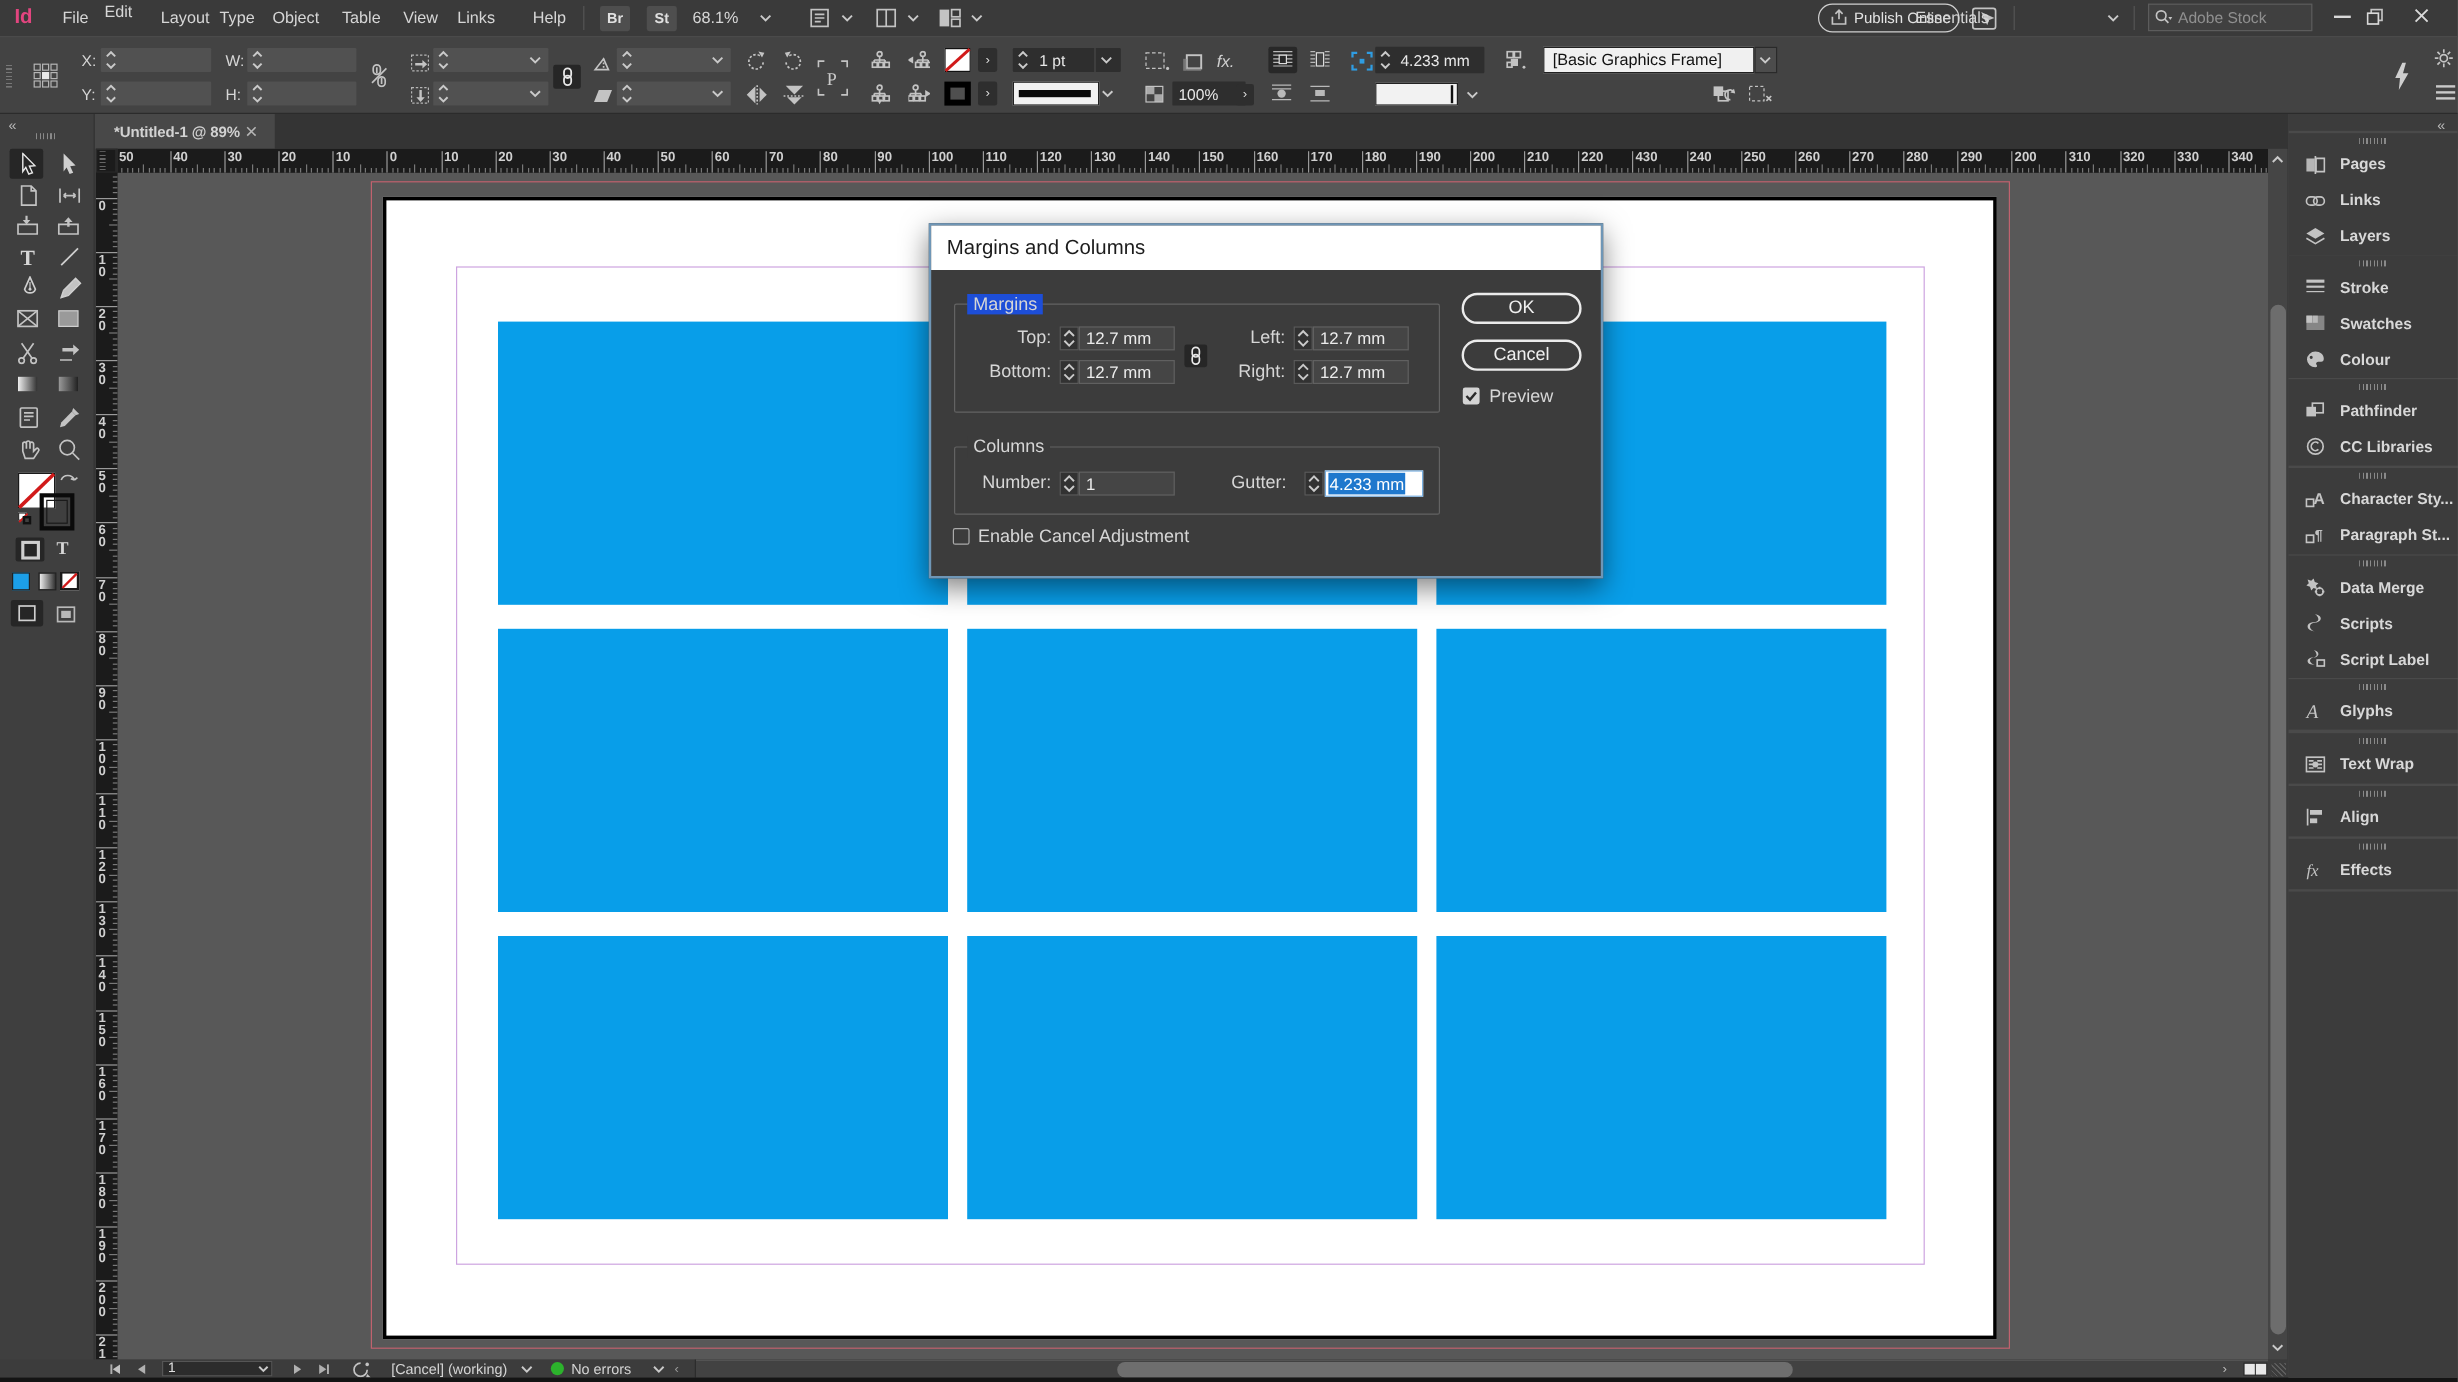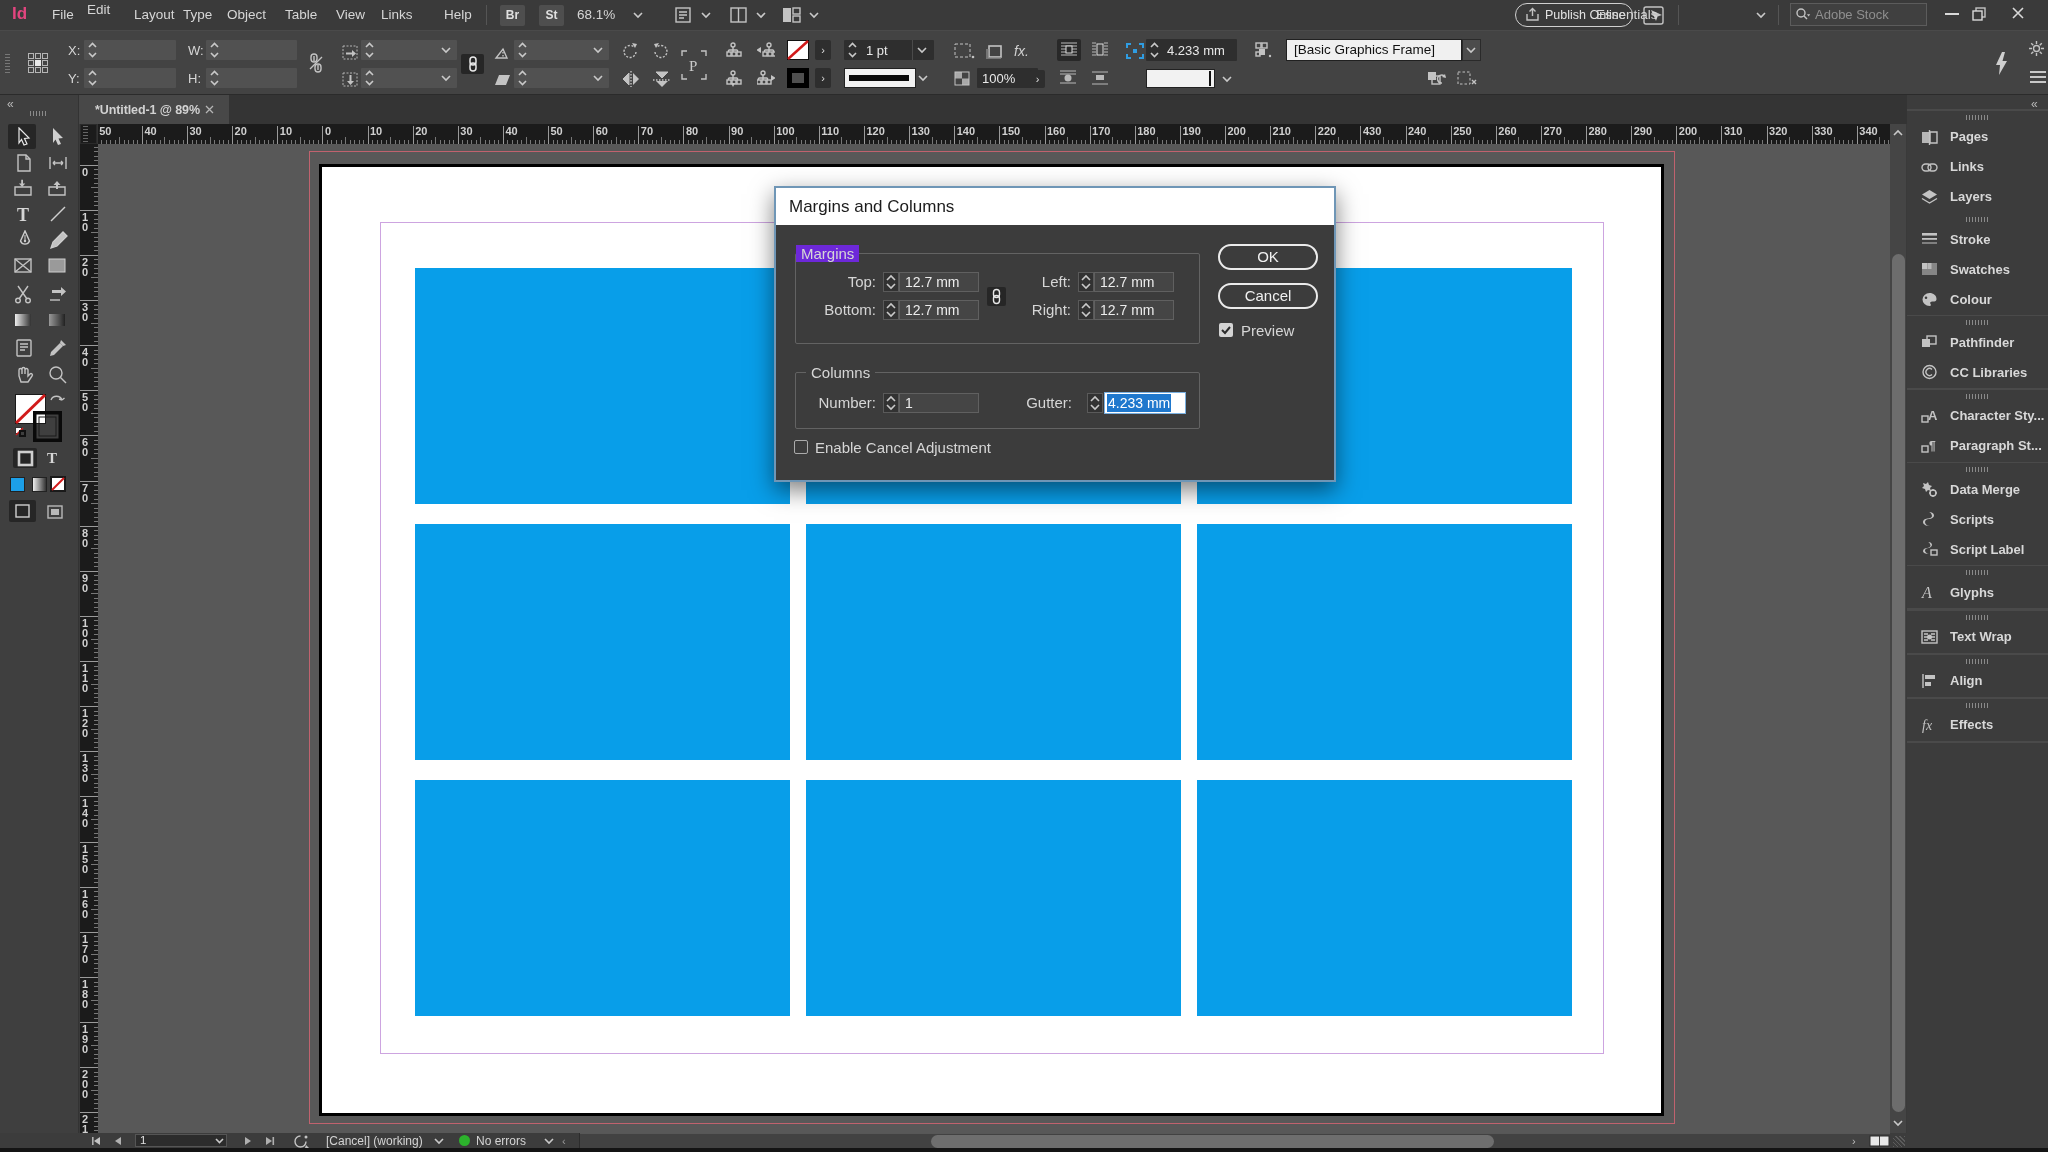--- a/index.html
+++ b/index.html
@@ -1413,21 +1413,21 @@
 <svg width="17" height="16" style="flex:none">
         <text x="1" y="13" fill="#c3c3c3" font-size="14" font-style="italic" font-family="Liberation Serif">fx</text>
       </svg>
 <div class="t">Effects</div>
     </div>
 <div class="abs" style="left:1907px;top:742.5px;width:141px;height:405px;background:#3c3c3c"></div>
 <div class="abs" style="left:774px;top:186px;width:562px;height:296px;border:2px solid #6f96b6;background:#3c3c3c;box-shadow:0 8px 22px rgba(0,0,0,0.5)">
 <div class="abs" style="left:0;top:0;width:558px;height:37px;background:#fff"></div>
 <div class="abs" style="left:13px;top:9px;color:#1c1c1c;font-size:17px">Margins and Columns</div>
 <div class="abs" style="left:19px;top:65px;width:405px;height:91px;border:1px solid #636363;border-radius:2px"></div>
-<div class="abs dlg-lbl" style="left:20px;top:57px;background:#6d28d9;padding:0 5px">Margins</div>
+<div class="abs dlg-lbl" style="left:30px;top:57px;background:#1d4ed8;padding:0 5px">Margins</div>
 <div class="dlg-lbl" style="left:-50px;top:85px;width:150px;text-align:right">Top:</div>
 <div class="spin" style="left:107px;top:84px;height:20px"></div>
 <svg class="abs" style="left:107px;top:84px" width="16" height="20">
         <path class="chev" d="M4 8 L8 4 L12 8" stroke="#e5e5e5" stroke-width="1.3"></path>
         <path class="chev" d="M4 12 L8 16 L12 12" stroke="#e5e5e5" stroke-width="1.3"></path>
       </svg>
 <div class="dfield" style="left:123px;top:84px;width:80px;height:20px">12.7 mm</div>
 <div class="dlg-lbl" style="left:-50px;top:113px;width:150px;text-align:right">Bottom:</div>
 <div class="spin" style="left:107px;top:112px;height:20px"></div>
 <svg class="abs" style="left:107px;top:112px" width="16" height="20">

